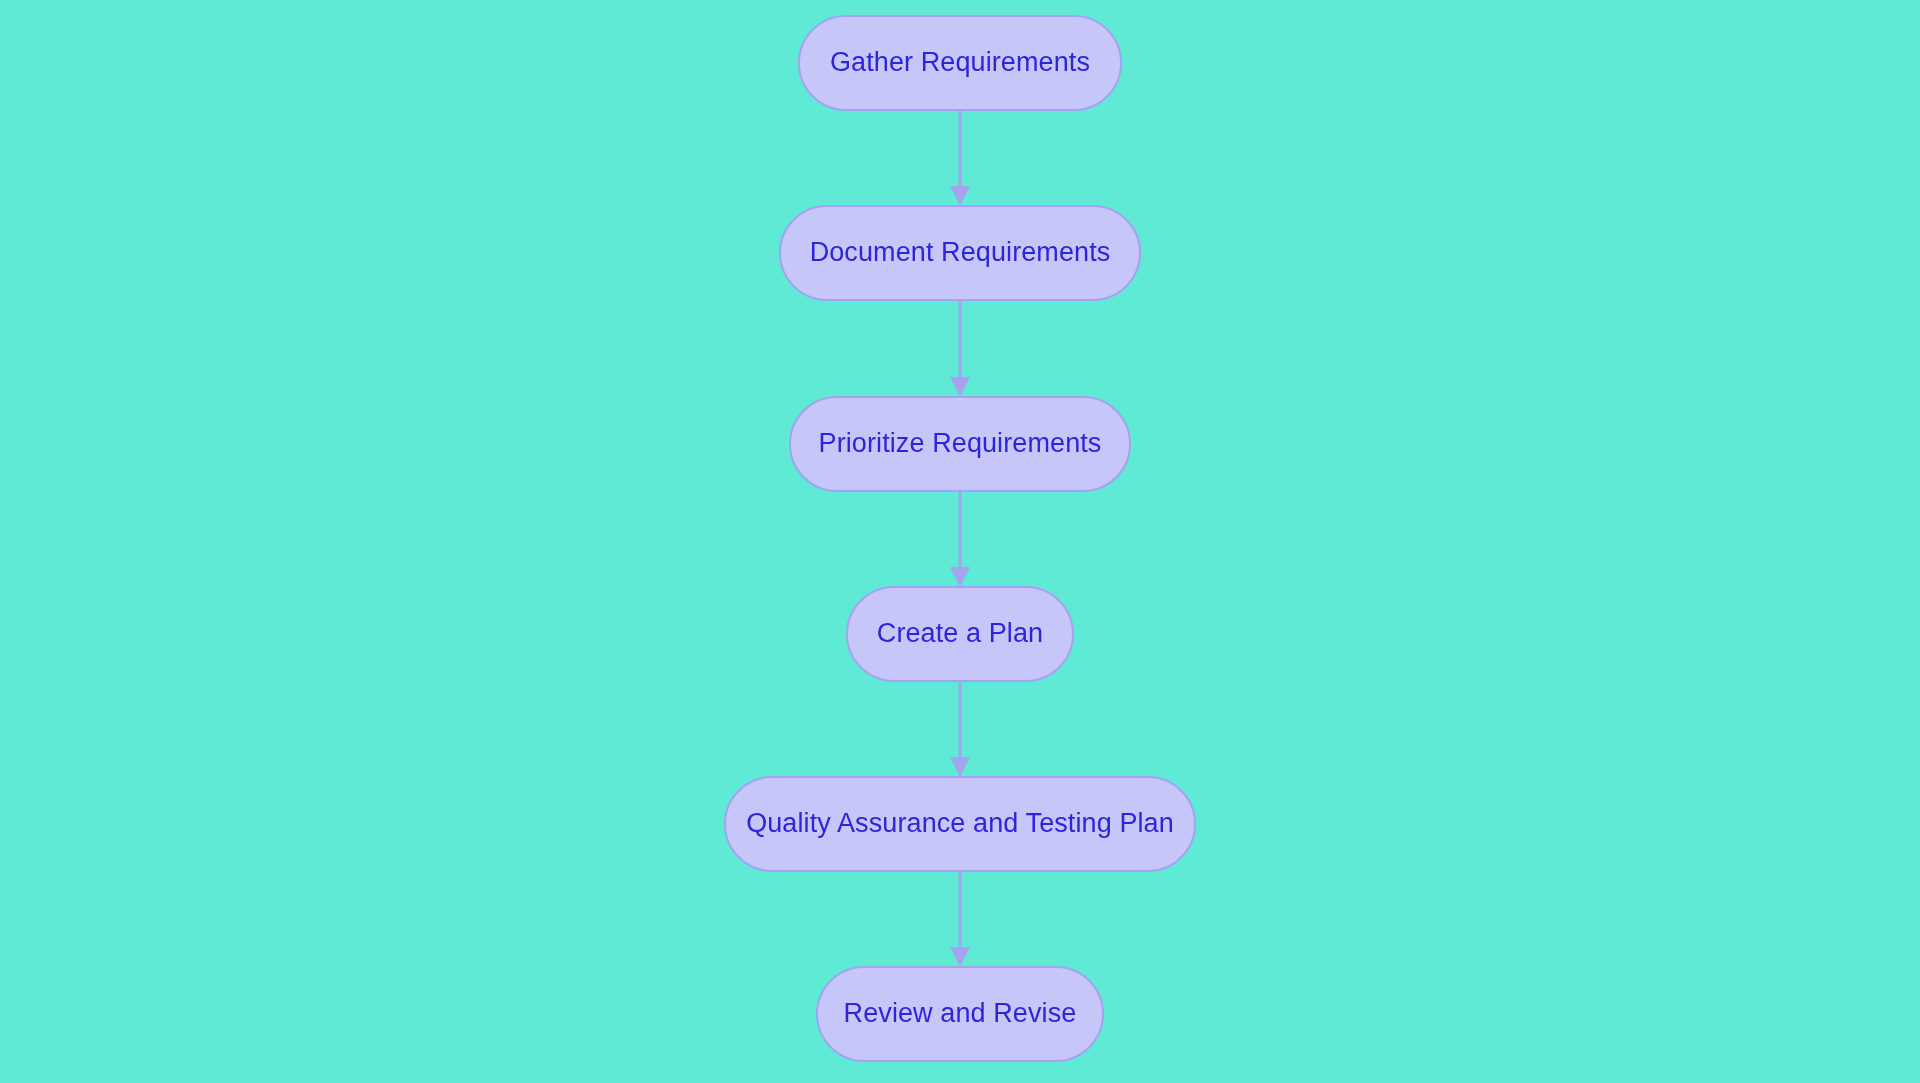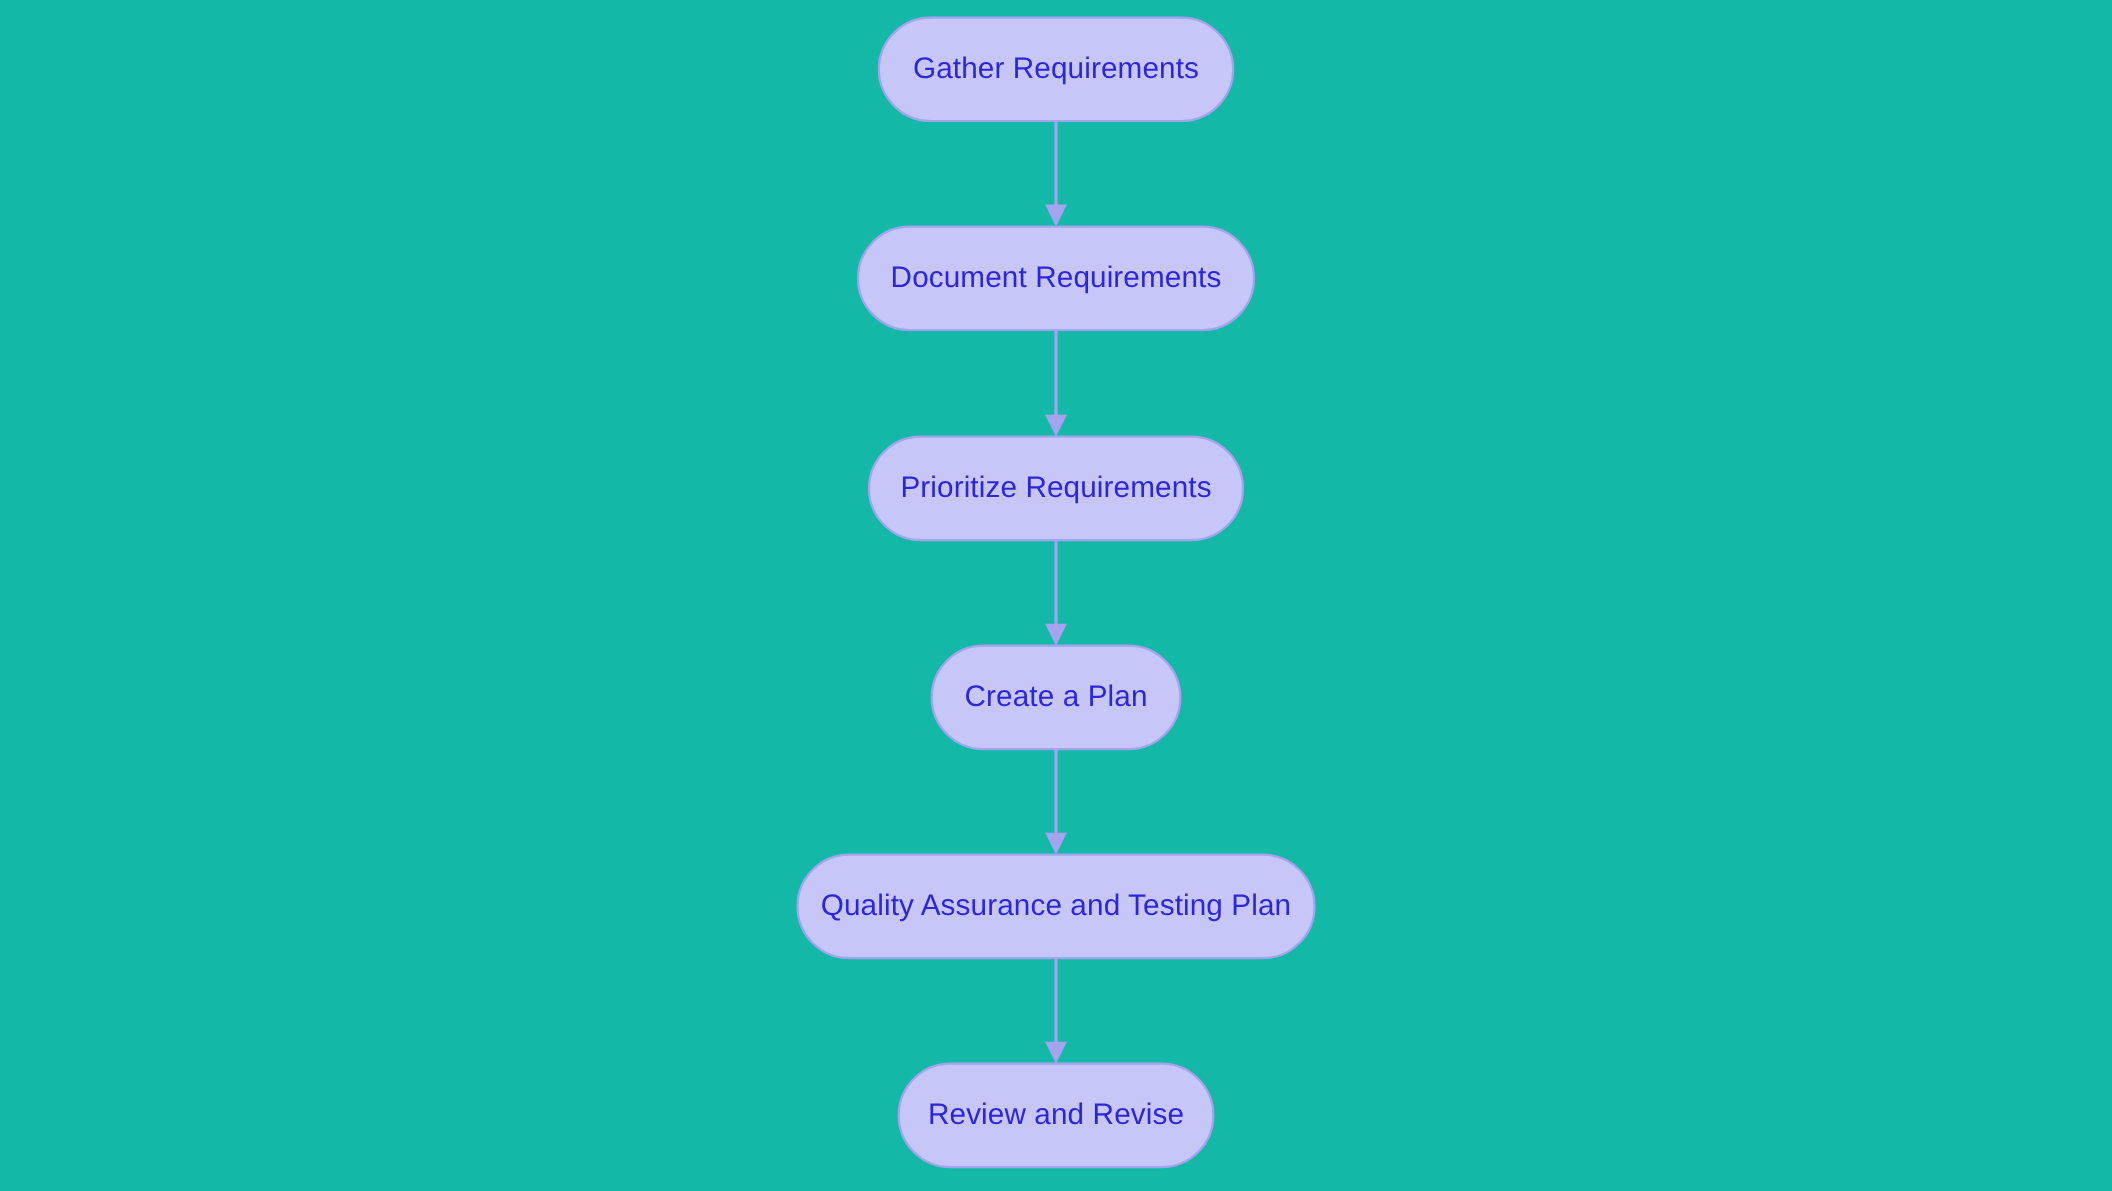--- a/index.html
+++ b/index.html
@@ -11,21 +11,21 @@
   body {
     width: 1920px;
     height: 1083px;
     overflow: hidden;
     font-family: "Liberation Sans", sans-serif;
   }
   #flow-root {
     position: relative;
     width: 1920px;
     height: 1083px;
-    background: #14b8a6;
+    background: #5eead4;
   }
   #flow-svg {
     position: absolute;
     top: 0;
     left: 0;
     width: 1920px;
     height: 1083px;
     display: block;
   }
   .flow-node-shape {

